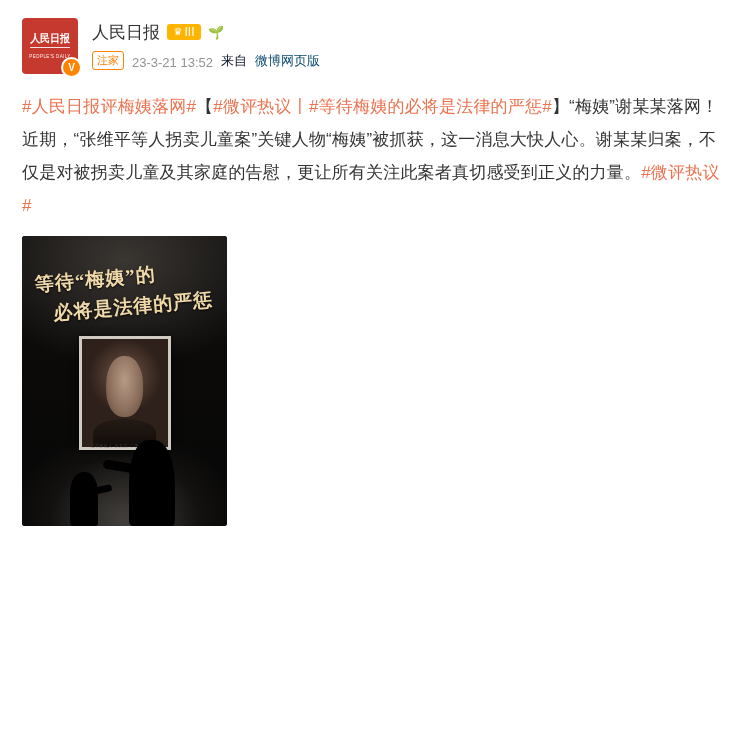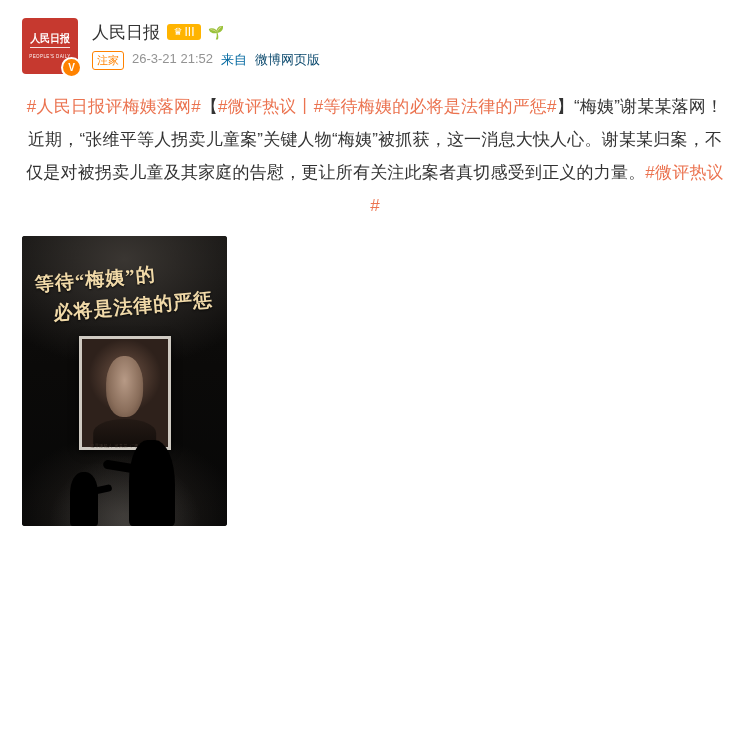--- a/index.html
+++ b/index.html
@@ -119,48 +119,48 @@
     height: 16px;
     display: inline-flex;
     align-items: center;
     justify-content: center;
     color: #4fbf55;
     font-size: 13px;
     line-height: 1;
   }
   .meta-row {
     display: flex;
-    align-items: flex-start;
+    align-items: flex-end;
     gap: 8px;
     margin-top: 7px;
     font-size: 13px;
     color: #939393;
   }
   .follow-tag {
     display: inline-block;
     border: 1px solid #ff8200;
     color: #ff8200;
     border-radius: 3px;
     font-size: 11px;
     line-height: 1;
     padding: 3px 4px;
   }
   .meta-time { color: #939393; }
-  .meta-from { color: #0369a1; }
+  .meta-from { color: #0f172a; }
   .meta-source { color: #0c4a6e; }
 
   
   .content {
     margin-top: 16px;
     font-size: 17px;
     line-height: 33px;
     color: #333333;
     letter-spacing: 0.2px;
   }
-  .content p { margin: 0 0 22px 0; text-align: center; }
+  .content p { margin: 0 0 22px 0; }
   .content p:last-child { margin-bottom: 14px; }
   .topic {
     color: #eb7350;
     cursor: pointer;
   }
 
   
   .media {
     width: 205px;
     height: 290px;
@@ -320,21 +320,21 @@
       <div class="name-row">
         <span class="user-name">人民日报</span>
         <span class="crown-icon">
           <span class="glyph">♛</span>
           <span class="lvl">III</span>
         </span>
         <span class="sprout-icon">🌱</span>
       </div>
       <div class="meta-row">
         <span class="follow-tag">注家</span>
-        <span class="meta-time">26-3-21 21:52</span>
+        <span class="meta-time">23-3-21 13:52</span>
         <span class="meta-from">来自</span>
         <span class="meta-source">微博网页版</span>
       </div>
     </div>
   </div>
 
   <div class="content">
     <p><span class="topic">#人民日报评梅姨落网#</span><span>【</span><span class="topic">#微评热议丨#等待梅姨的必将是法律的严惩#</span><span>】</span><span>“梅姨”谢某某落网！近期，“张维平等人拐卖儿童案”关键人物“梅姨”被抓获，这一消息大快人心。谢某某归案，不仅是对被拐卖儿童及其家庭的告慰，更让所有关注此案者真切感受到正义的力量。</span><span class="topic">#微评热议#</span></p>
   </div>
 

